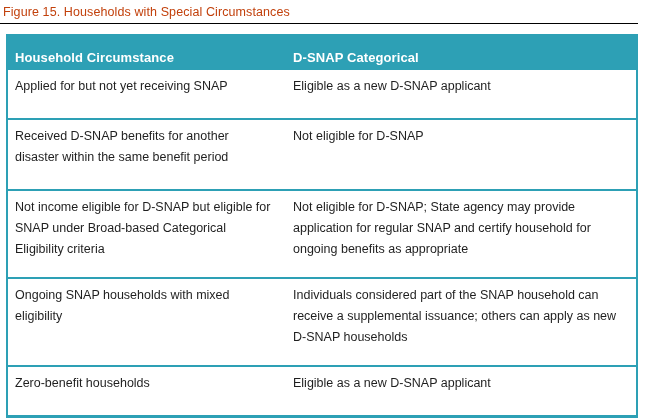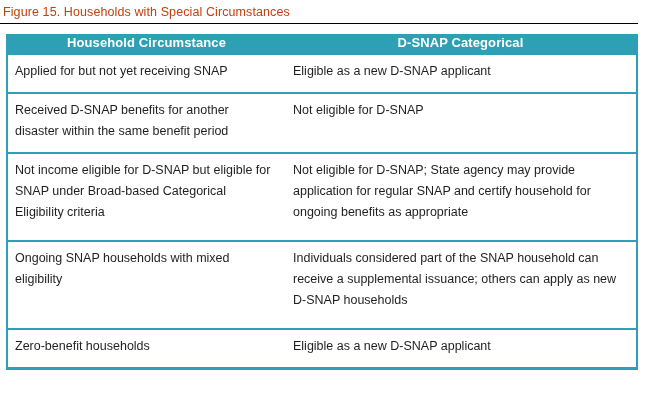--- a/index.html
+++ b/index.html
@@ -40,28 +40,28 @@
     border-bottom: 3px solid var(--teal);
     font-size: 12.5px;
     color: #1f1f1f;
   }
   table.circumstance-table col.c1 { width: 279px; }
   thead th {
     background: var(--teal);
     color: #ffffff;
     font-weight: 700;
     font-size: 13px;
-    text-align: center;
-    padding: 1px 8px 5px 7px;
+    text-align: left;
+    padding: 16px 8px 5px 7px;
     height: 14px;
     letter-spacing: 0.1px;
   }
   tbody td {
     vertical-align: top;
-    padding: 6px 12px 10px 7px;
+    padding: 6px 12px 21px 7px;
     line-height: 21px;
     border-top: 2px solid var(--teal);
   }
   tbody tr:first-child td { border-top: none; }
   tbody tr.tall td { padding-bottom: 17px; }
 </style>
 </head>
 <body>
 
 <div class="page">

